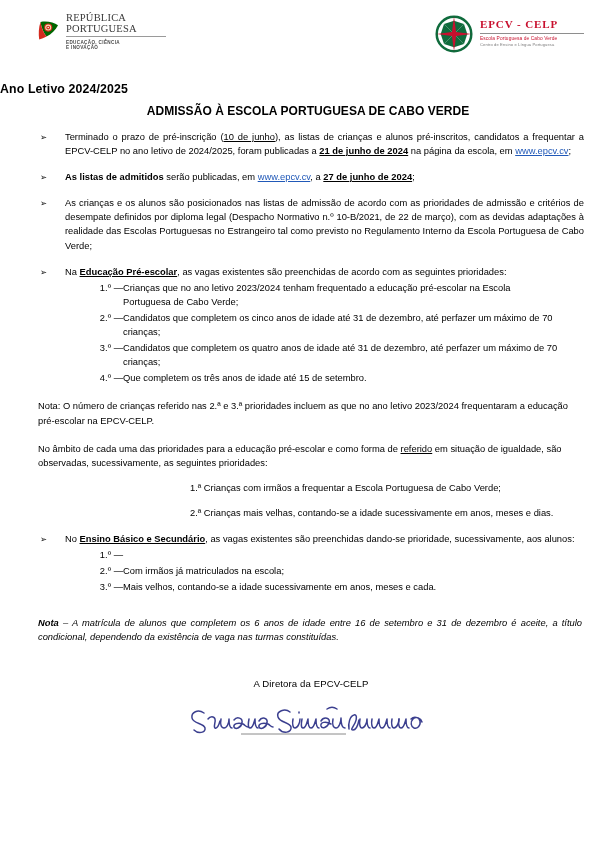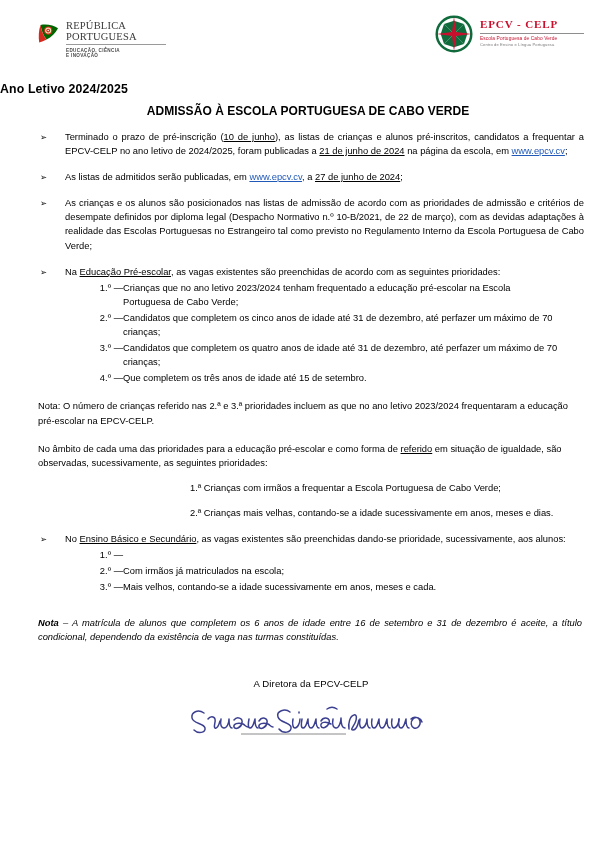--- a/index.html
+++ b/index.html
@@ -27,23 +27,23 @@
   
   .header {
     position: relative;
     height: 62px;
     padding: 12px 30px 0 38px;
     box-sizing: border-box;
   }
   .logo-rep {
     position: absolute;
     left: 38px;
-    top: 20px;
-    display: flex;
-    align-items: center;
+    top: 12px;
+    display: flex;
+    align-items: flex-end;
     gap: 6px;
   }
   .shield-wrap {
     width: 22px;
     height: 30px;
     position: relative;
     flex: 0 0 auto;
   }
   .rep-text {
     padding-top: 1px;
@@ -212,21 +212,21 @@
     line-height: 14px;
     letter-spacing: 0.1px;
   }
   .sig-image {
     margin-top: 12px;
     display: flex;
     justify-content: center;
   }
 
   u, .u { text-decoration: underline; }
-  b, .b { font-weight: 400; }
+  b, .b { font-weight: 700; }
   a.link {
     color: #2159b8;
     text-decoration: underline;
   }
 </style>
 </head>
 <body>
 
 <div class="page">
 

